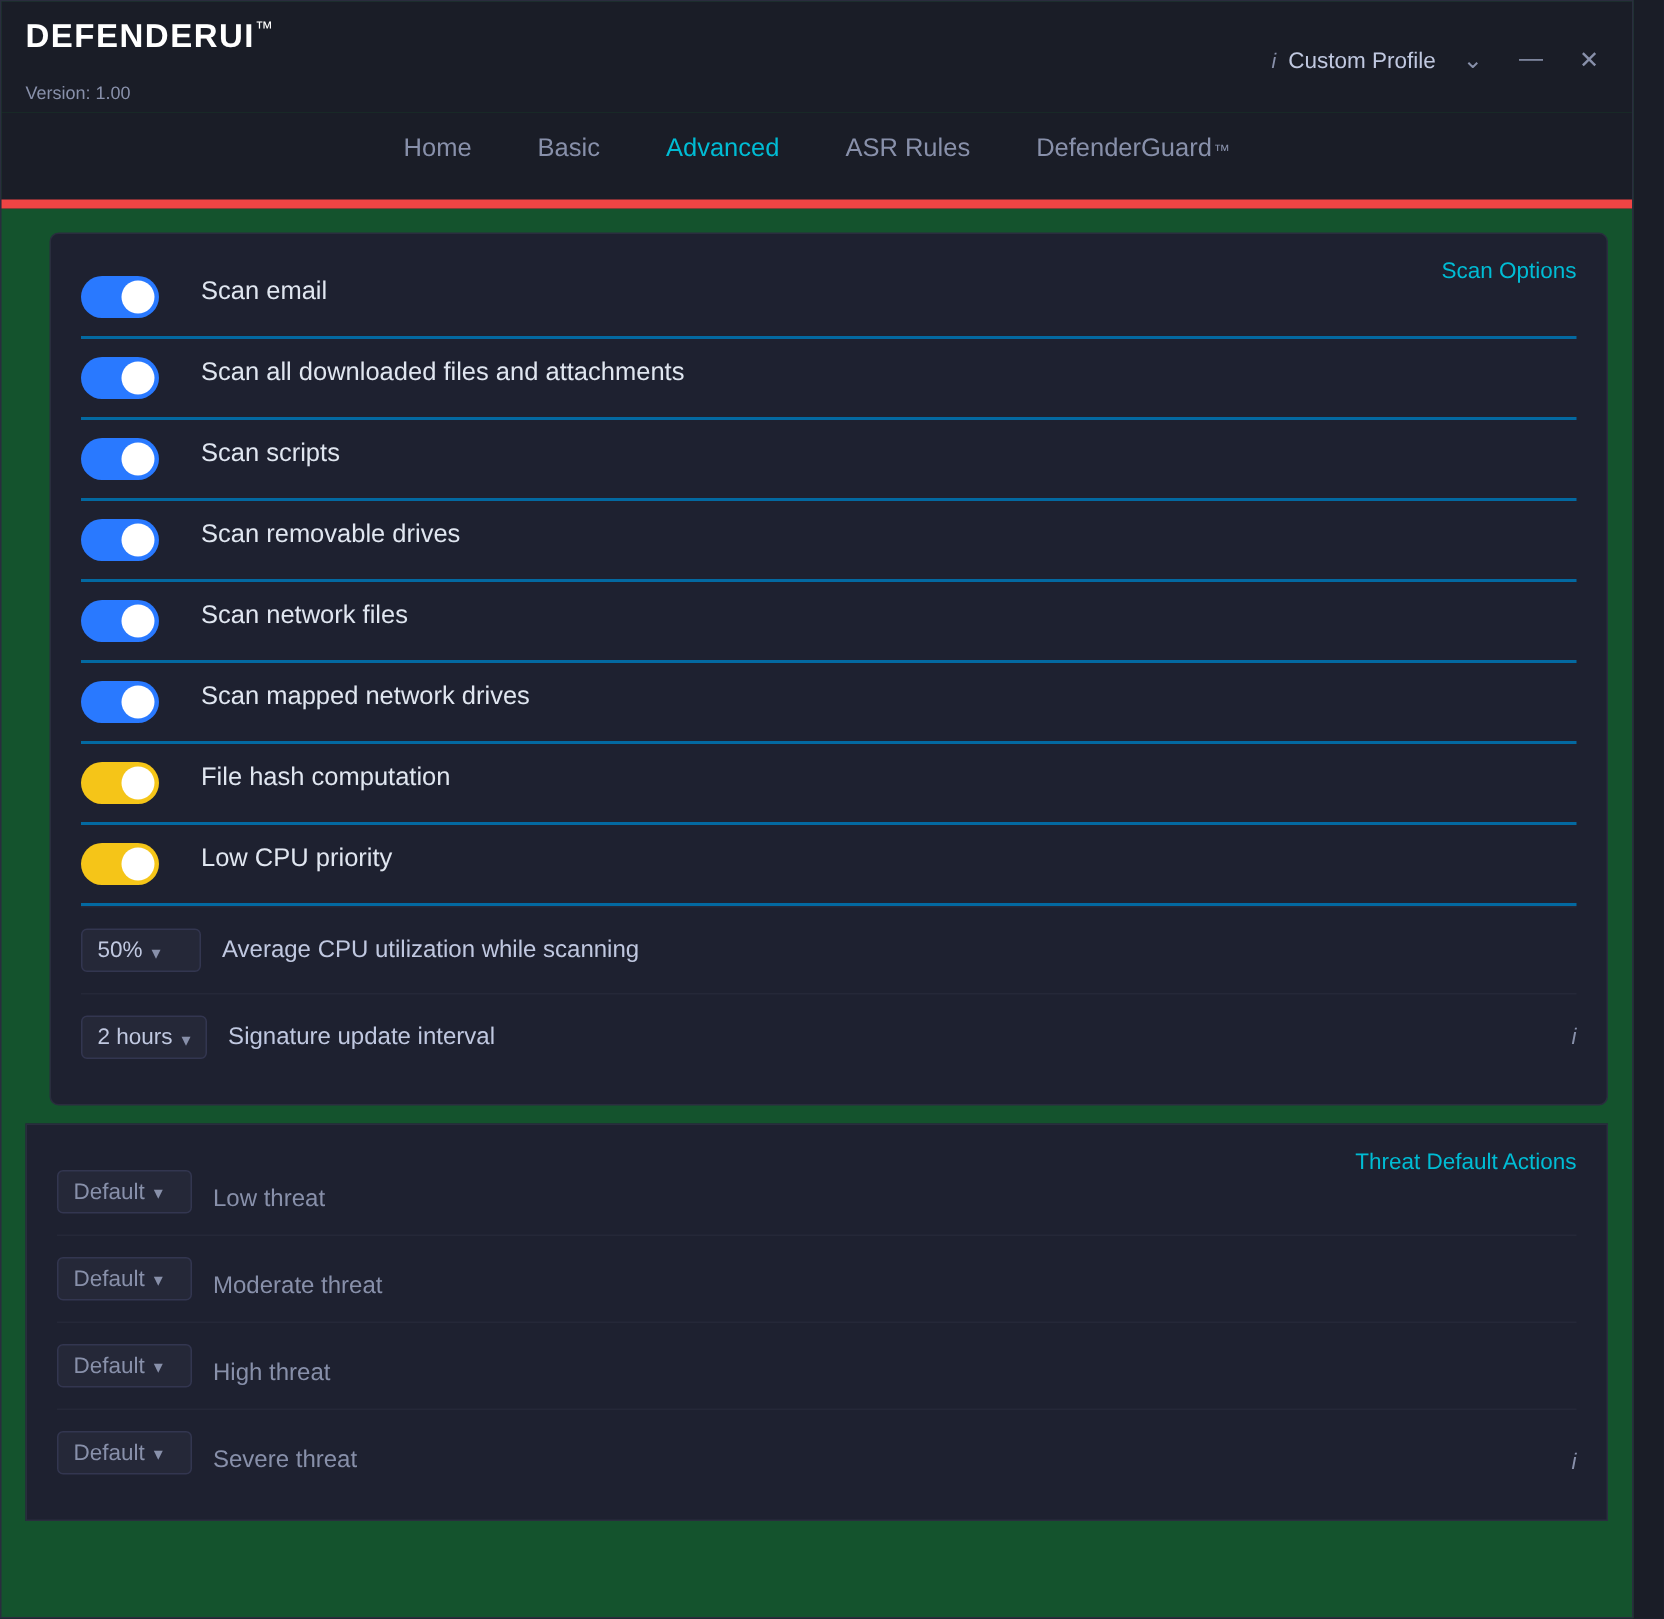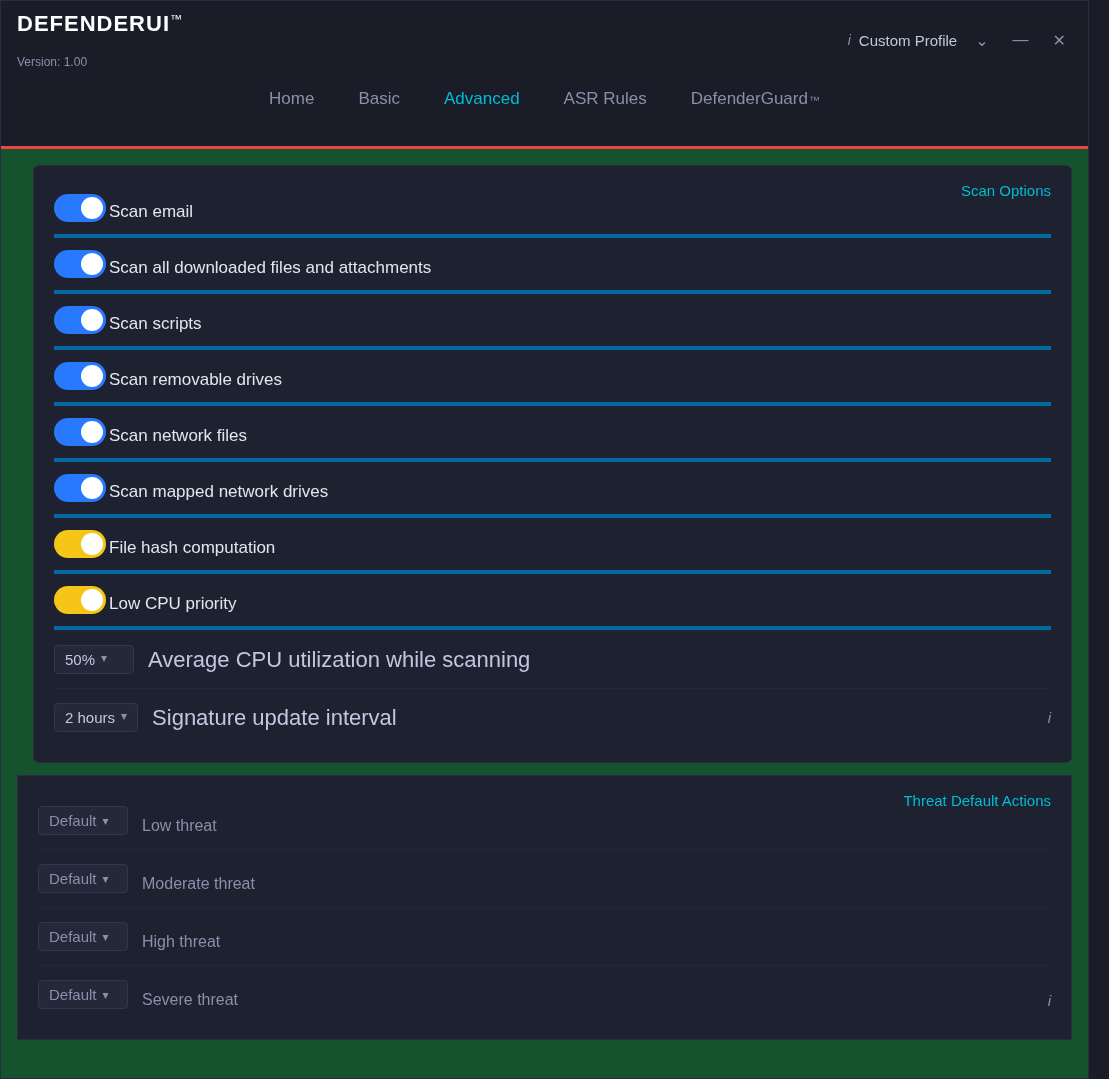--- a/index.html
+++ b/index.html
@@ -82,23 +82,23 @@
       cursor: pointer;
       padding: 2px 6px;
       border-radius: 3px;
     }
 
     .nav-bar {
       display: flex;
       align-items: center;
       justify-content: center;
       gap: 40px;
-      padding: 10px 0 33px 0;
+      padding: 10px 0 20px 0;
       background: #1a1d27;
-      border-bottom: 3px solid #ef4444;
+      border-bottom: 6px solid #ef4444;
     }
 
     .nav-item {
       font-size: 17px;
       color: #8890aa;
       cursor: pointer;
       padding: 4px 2px;
       text-decoration: none;
     }
     .nav-item.active { color: #00bcd4; }
@@ -123,24 +123,24 @@
       position: absolute;
       top: 16px;
       right: 20px;
       color: #00bcd4;
       font-size: 15px;
       font-weight: 500;
     }
 
     .toggle-row {
       display: flex;
-      align-items: flex-end;
-      gap: 3px;
+      align-items: flex-start;
+      gap: 28px;
       padding: 12px 0;
-      border-bottom: 4px solid #0369a1;
+      border-bottom: 2px solid #0369a1;
     }
 
     .toggle-row:last-of-type {
       border-bottom: none;
     }
 
     .toggle-row-label {
       font-size: 17px;
       color: #e0e6f0;
     }
@@ -189,42 +189,42 @@
     .dropdown-row {
       display: flex;
       align-items: center;
       gap: 14px;
       padding: 14px 0;
       border-top: 1px solid #252838;
     }
 
     .dropdown-box {
       display: flex;
-      align-items: flex-start;
+      align-items: flex-end;
       gap: 6px;
       background: #252838;
       border: 1px solid #333650;
       border-radius: 4px;
       padding: 5px 10px;
       cursor: pointer;
       min-width: 80px;
     }
 
     .dropdown-value {
       font-size: 15px;
       color: #c0c8e0;
     }
 
     .dropdown-chevron {
       color: #8890aa;
       font-size: 12px;
     }
 
     .dropdown-row-label {
-      font-size: 22px;
+      font-size: 16px;
       color: #c0c8e0;
     }
 
     .info-icon {
       color: #8890aa;
       font-size: 15px;
       margin-left: auto;
       cursor: pointer;
       font-style: italic;
     }

